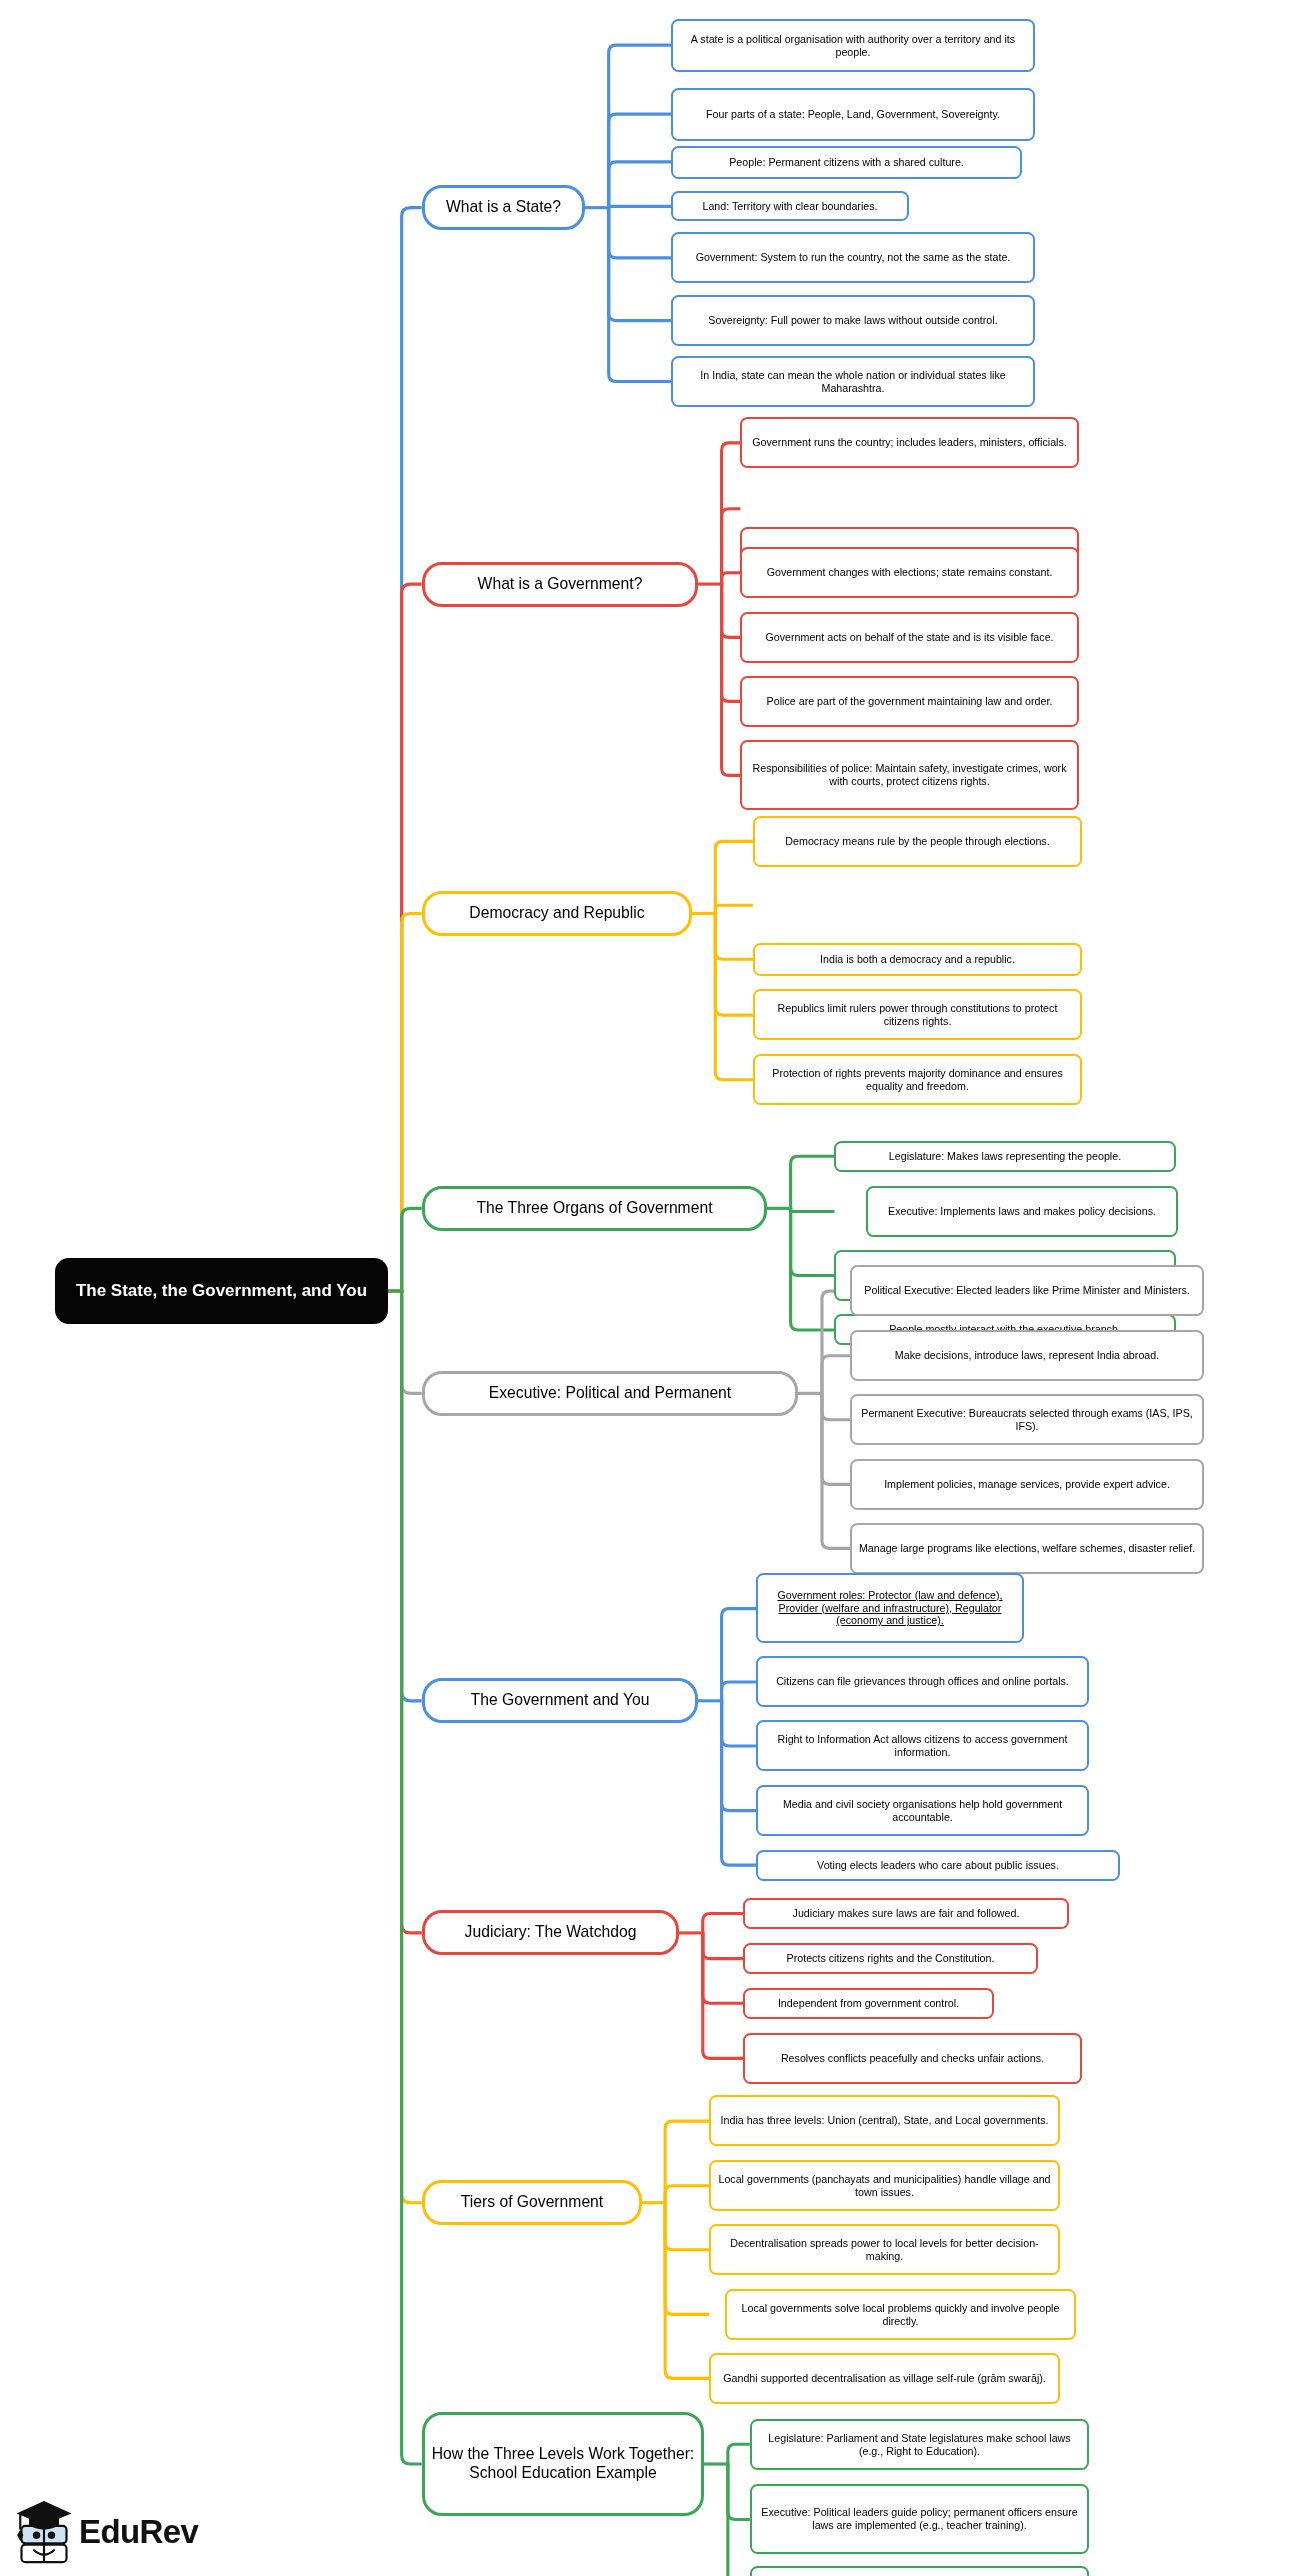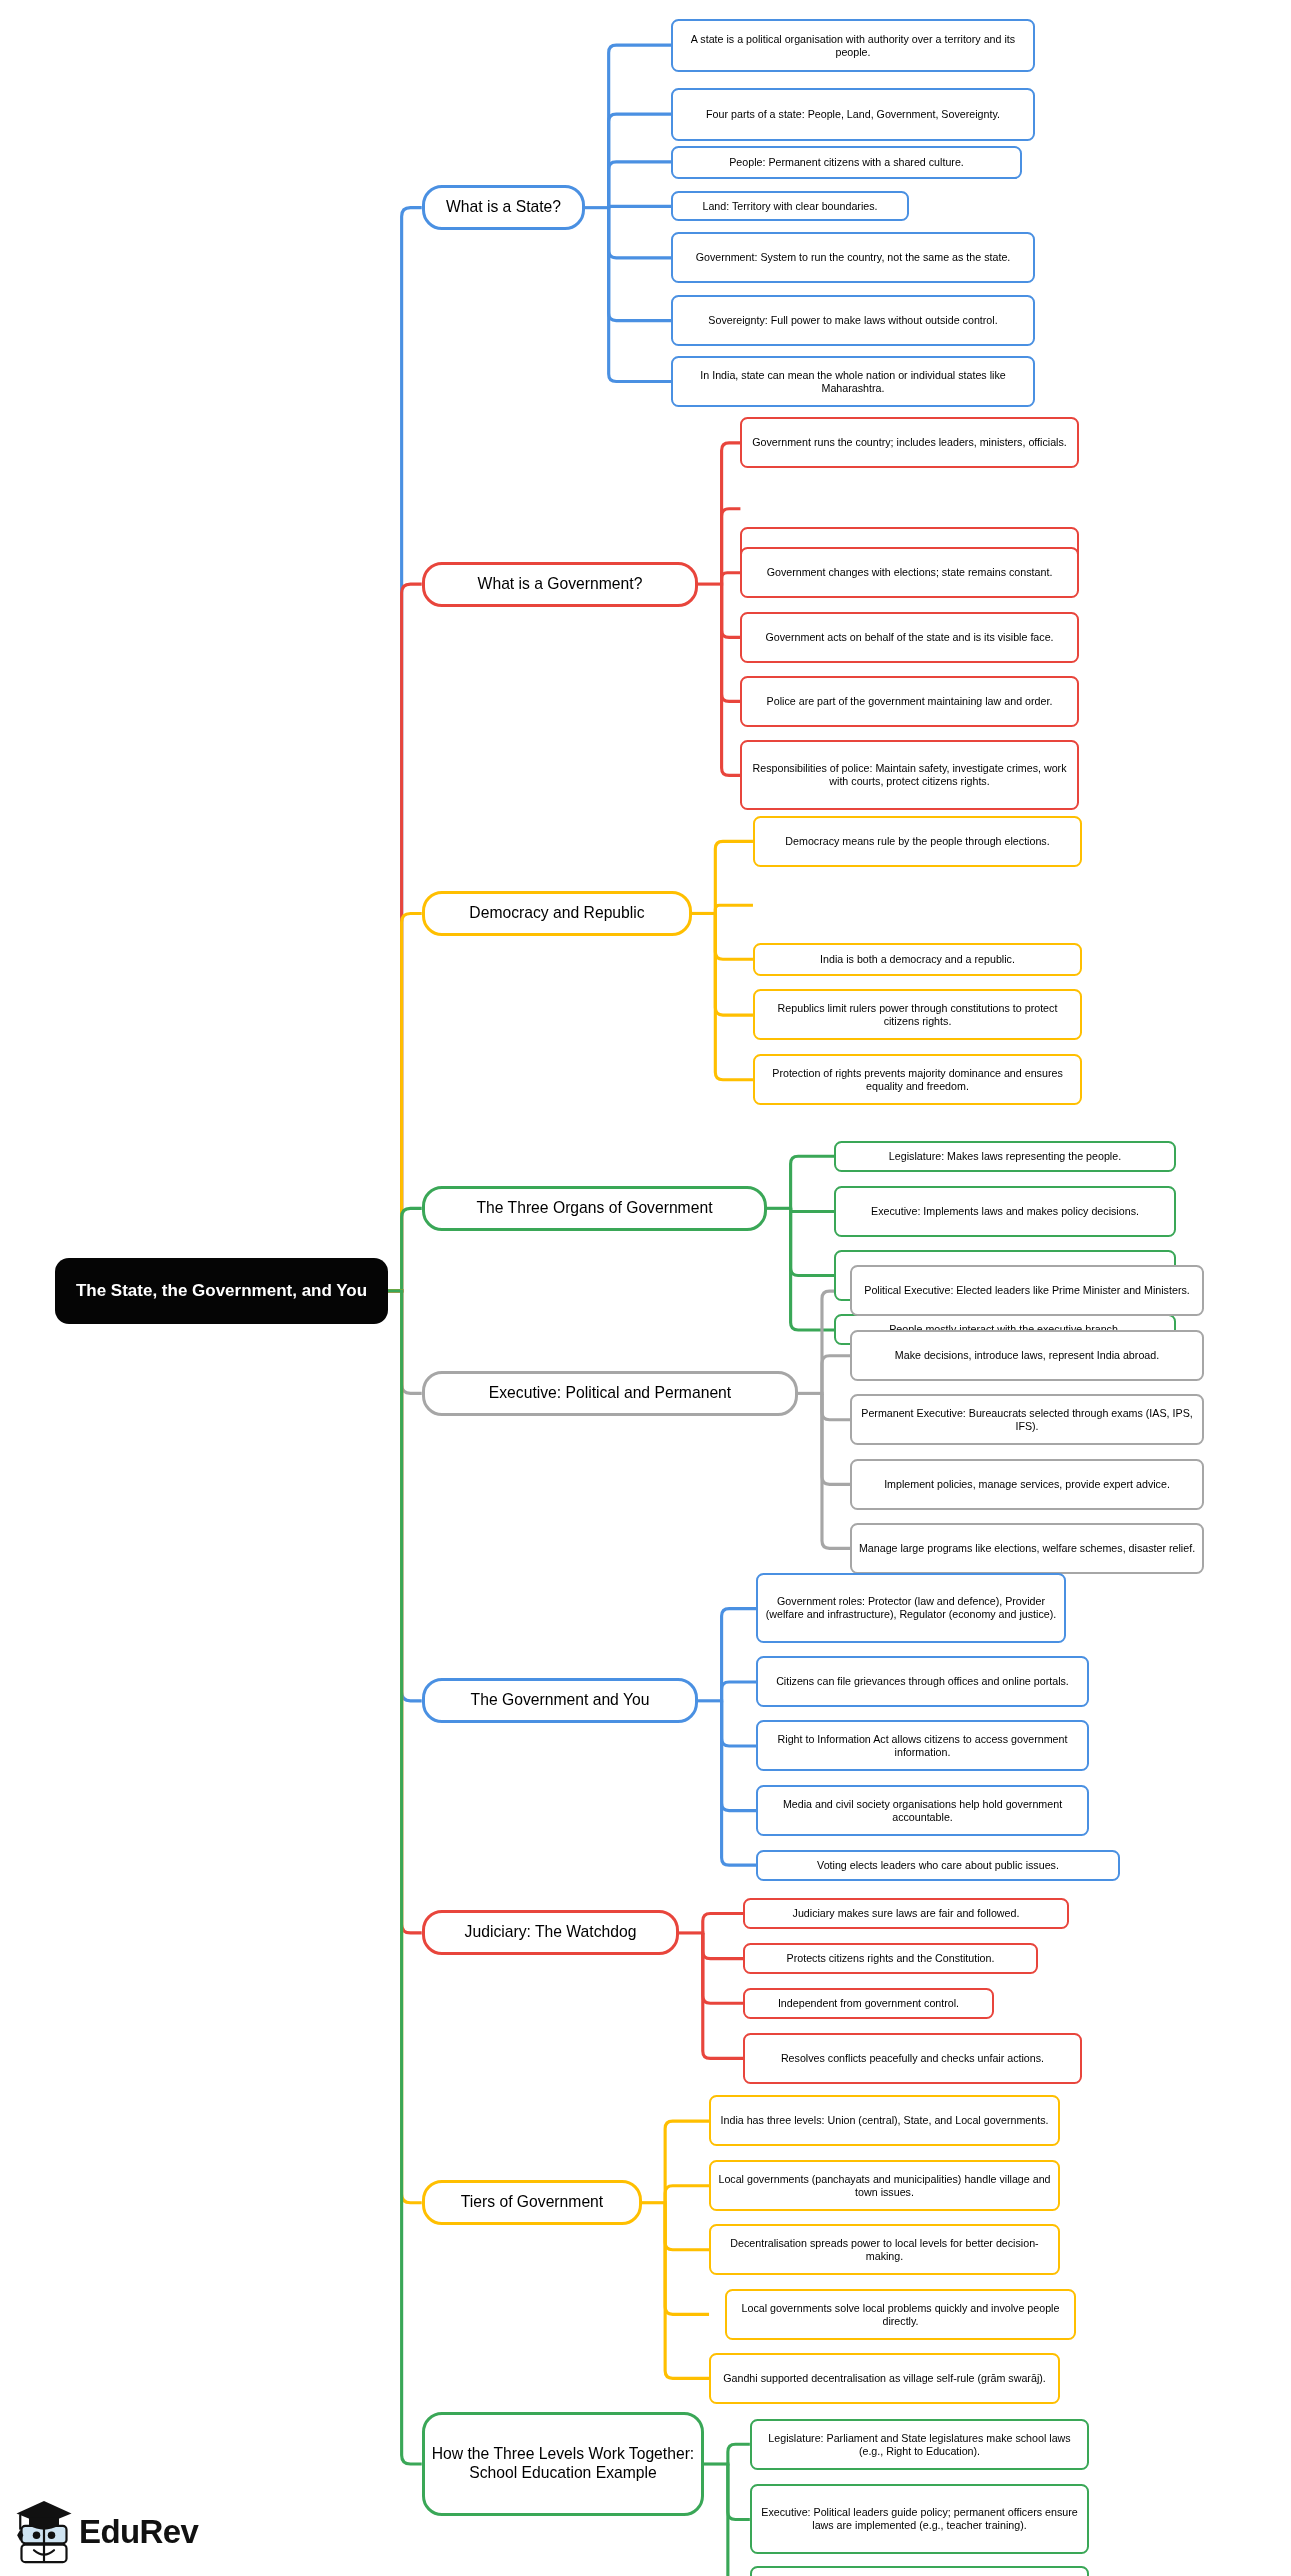--- a/index.html
+++ b/index.html
@@ -197,21 +197,21 @@
     </div>
     <div class="node leaf c-yellow" style="left: 753px; top: 1054px; width: 329px; min-height: 51px; height: 51px;">
       <span>Protection of rights prevents majority dominance and ensures equality and freedom.</span>
     </div>
     <div class="node branch c-green" style="left: 422px; top: 1186px; width: 345px; height: 45px;">
       <span>The Three Organs of Government</span>
     </div>
     <div class="node leaf c-green" style="left: 834px; top: 1141px; width: 342px; min-height: 31px; height: 15px;">
       <span>Legislature: Makes laws representing the people.</span>
     </div>
-    <div class="node leaf c-green" style="left: 834px; top: 1186px; width: 342px; min-height: 51px; height: 51px; text-align: right;">
+    <div class="node leaf c-green" style="left: 866px; top: 1186px; width: 312px; min-height: 51px; height: 51px; text-align: right;">
       <span>Executive: Implements laws and makes policy decisions.</span>
     </div>
     <div class="node leaf c-green" style="left: 834px; top: 1250px; width: 342px; min-height: 51px; height: 51px;">
       <span>Judiciary: Ensures laws are followed, settles disputes, protects rights.</span>
     </div>
     <div class="node leaf c-green" style="left: 834px; top: 1314px; width: 342px; min-height: 31px; height: 31px;">
       <span>People mostly interact with the executive branch.</span>
     </div>
     <div class="node branch c-gray" style="left: 422px; top: 1371px; width: 376px; height: 45px;">
       <span>Executive: Political and Permanent</span>
@@ -227,21 +227,21 @@
     </div>
     <div class="node leaf c-gray" style="left: 850px; top: 1459px; width: 354px; min-height: 51px; height: 51px;">
       <span>Implement policies, manage services, provide expert advice.</span>
     </div>
     <div class="node leaf c-gray" style="left: 850px; top: 1523px; width: 354px; min-height: 51px; height: 51px;">
       <span>Manage large programs like elections, welfare schemes, disaster relief.</span>
     </div>
     <div class="node branch c-blue" style="left: 422px; top: 1678px; width: 276px; height: 45px;">
       <span>The Government and You</span>
     </div>
-    <div class="node leaf c-blue" style="left: 756px; top: 1573px; width: 310px; min-height: 70px; height: 70px;">
+    <div class="node leaf c-blue" style="left: 756px; top: 1573px; width: 268px; min-height: 70px; height: 70px; text-decoration: underline;">
       <span>Government roles: Protector (law and defence), Provider (welfare and infrastructure), Regulator (economy and justice).</span>
     </div>
     <div class="node leaf c-blue" style="left: 756px; top: 1656px; width: 333px; min-height: 51px; height: 51px;">
       <span>Citizens can file grievances through offices and online portals.</span>
     </div>
     <div class="node leaf c-blue" style="left: 756px; top: 1720px; width: 333px; min-height: 51px; height: 51px;">
       <span>Right to Information Act allows citizens to access government information.</span>
     </div>
     <div class="node leaf c-blue" style="left: 756px; top: 1785px; width: 333px; min-height: 51px; height: 51px;">
       <span>Media and civil society organisations help hold government accountable.</span>

